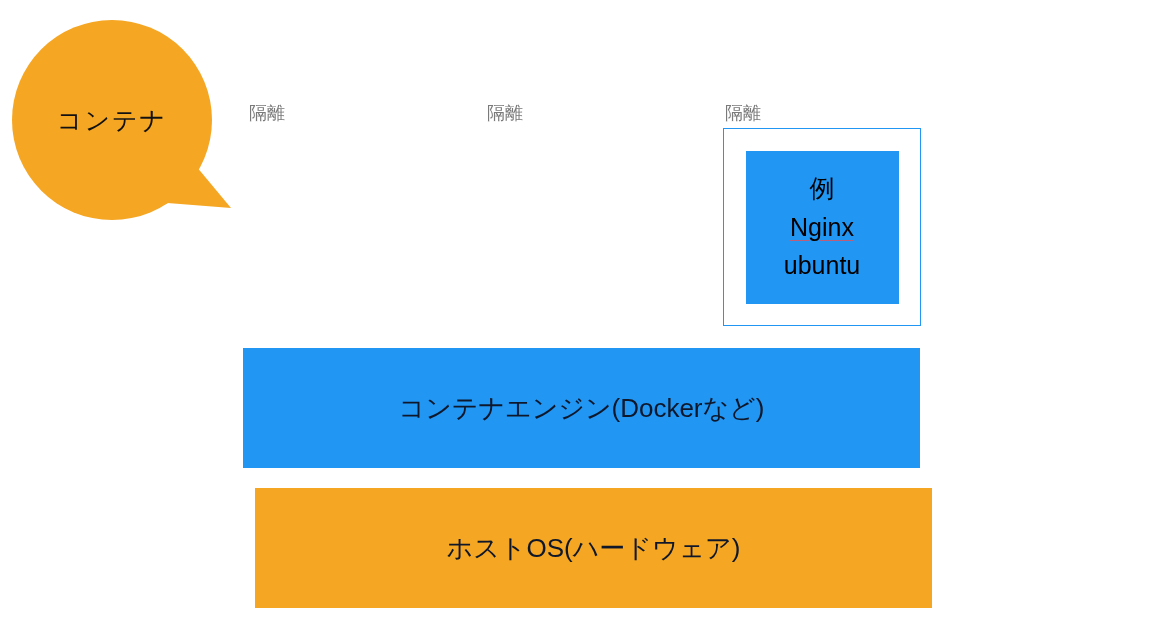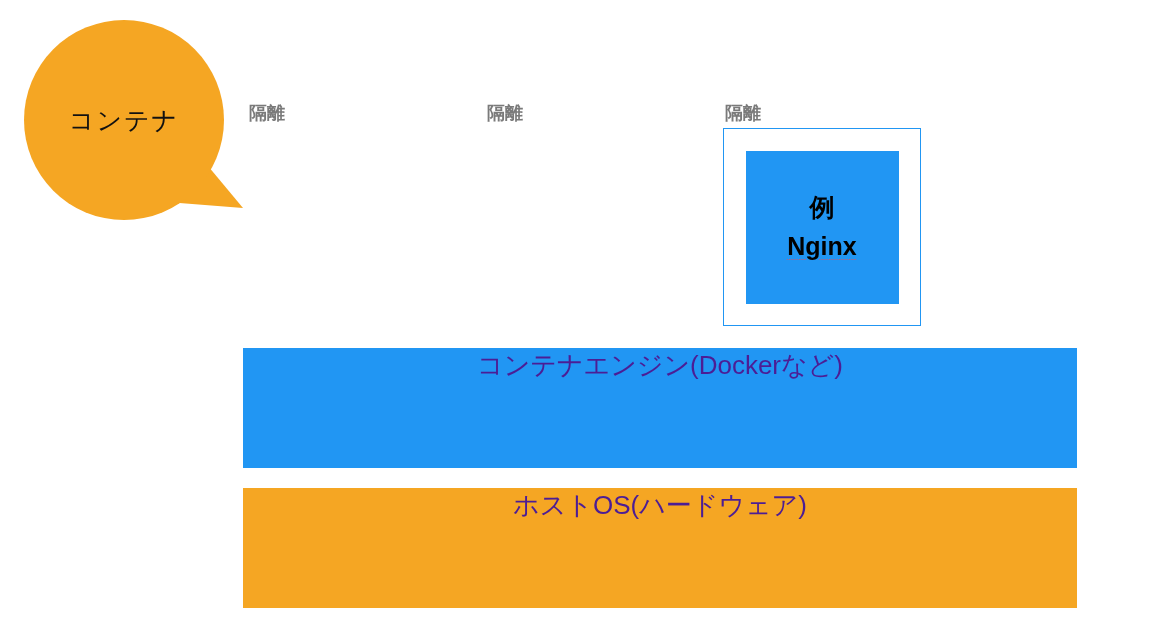--- a/index.html
+++ b/index.html
@@ -15,21 +15,21 @@
     position: relative;
     width: 1150px;
     height: 632px;
     background: #ffffff;
     overflow: hidden;
   }
 
   
   .bubble {
     position: absolute;
-    left: 14px;
+    left: 2px;
     top: 16px;
     width: 240px;
     height: 215px;
     text-align: center;
   }
   .bubble svg {
     position: absolute;
     left: 0;
     top: 0;
     width: 100%;
@@ -48,21 +48,20 @@
     font-size: 25px;
     letter-spacing: 2px;
     color: #111111;
   }
 
   
   .container-group {
     position: absolute;
     top: 100px;
     width: 200px;
-    font-weight: bold;
   }
   .group-1 { left: 247px; }
   .group-2 { left: 485px; }
   .group-3 { left: 723px; }
 
   .isolation-label {
     font-size: 18px;
     color: var(--color-label_gray, #7A7A7A);
     height: 26px;
     line-height: 26px;
@@ -94,35 +93,36 @@
   .spell {
     text-decoration: underline dotted rgba(255, 70, 70, 0.7);
     text-decoration-thickness: 1px;
     text-underline-offset: 4px;
   }
 
   
   .bar {
     position: absolute;
     left: 243px;
-    width: 834px;
+    width: 677px;
     height: 120px;
     display: flex;
-    align-items: flex-start;
+    align-items: center;
     justify-content: center;
     font-size: 26px;
-    color: #4c1d95;
+    color: #0f172a;
   }
   .engine-bar {
     top: 348px;
     background: var(--color-blue, #2196F3);
   }
   .host-bar {
     top: 488px;
     background: var(--color-orange, #F5A623);
+    margin-left: 12px;
   }
 </style>
 </head>
 <body>
 
 <div class="canvas">
 
   <div class="bubble">
     <svg viewBox="0 0 240 215" aria-hidden="true">
       <polygon points="140,185 229,192 184,138" fill="var(--color-orange, #F5A623)"></polygon>
@@ -138,20 +138,21 @@
   <div class="container-group group-2">
     <div class="isolation-label">隔離</div>
   </div>
 
   <div class="container-group group-3">
     <div class="isolation-label">隔離</div>
     <div class="outer-box">
       <div class="inner-box">
         <span>例</span>
         <span class="spell">Nginx</span>
+        <span class="spell">ubuntu</span>
       </div>
     </div>
   </div>
 
   <div class="bar engine-bar">
     <span>コンテナエンジン(Dockerなど)</span>
   </div>
 
   <div class="bar host-bar">
     <span>ホストOS(ハードウェア)</span>

